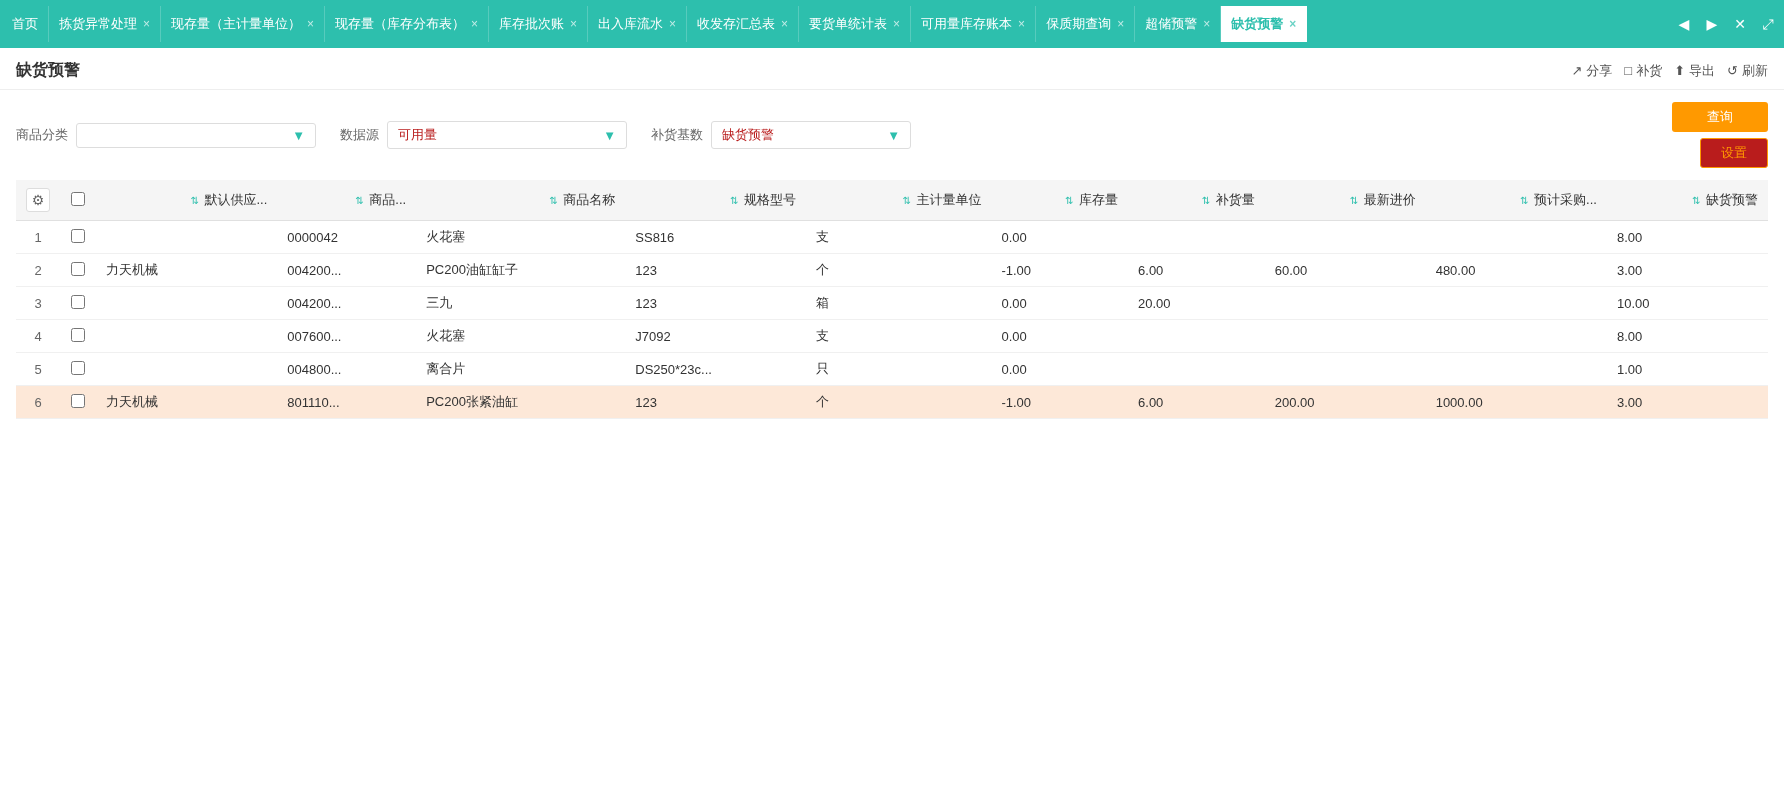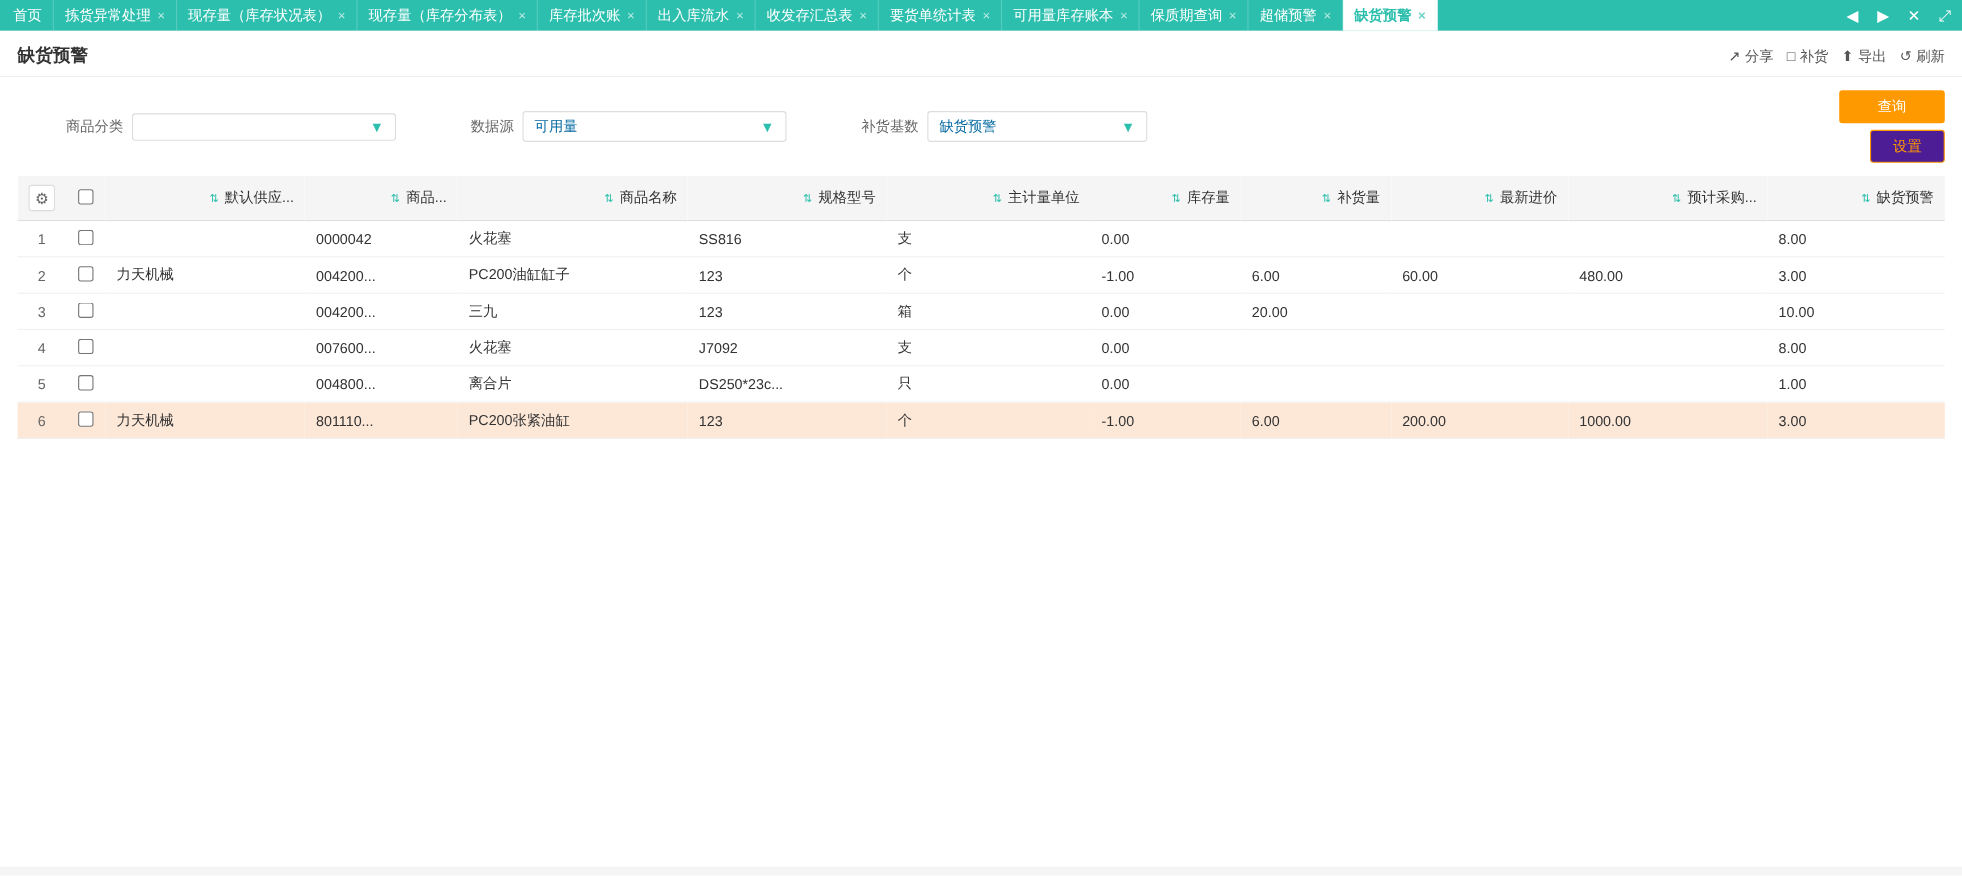--- a/index.html
+++ b/index.html
@@ -3,21 +3,21 @@
   <meta charset="utf-8">
   <style>
     * { box-sizing: border-box; margin: 0; padding: 0; font-family: 'Microsoft YaHei', Arial, sans-serif; font-size: 13px; }
     body { background: #f5f5f5; overflow-x: hidden; }
 
     
     .tab-bar {
       display: flex;
       align-items: center;
       background: #2dbfad;
-      height: 28px;
+      height: 48px;
       padding: 0 2px;
       overflow: hidden;
     }
     .tab-item {
       display: flex;
       align-items: center;
       padding: 0 10px;
       height: 36px;
       color: #fff;
       cursor: pointer;
@@ -96,56 +96,55 @@
       background: #fff;
     }
     .filter-item {
       display: flex;
       align-items: center;
       gap: 8px;
     }
     .filter-label {
       color: #666;
       white-space: nowrap;
-      margin-left: 44px;
     }
     .filter-select {
       display: flex;
       align-items: center;
       border: 1px solid #ddd;
       border-radius: 3px;
       padding: 4px 10px;
       min-width: 180px;
       background: #fff;
       cursor: pointer;
       position: relative;
       justify-content: space-between;
     }
     .filter-select-wide { min-width: 240px; }
     .filter-select .arrow { color: #2dbfad; margin-left: 8px; }
-    .filter-select-value { color: #0369a1; }
+    .filter-select-value { color: #b91c1c; }
     .filter-actions {
       margin-left: auto;
       display: flex;
       flex-direction: column;
       gap: 6px;
       justify-content: flex-end;
     }
     .btn-query {
       background: #f90;
       color: #fff;
       border: none;
       border-radius: 3px;
       padding: 6px 20px;
       cursor: pointer;
       font-size: 13px;
       white-space: nowrap;
     }
     .btn-settings {
-      background: #4c1d95;
+      background: #b91c1c;
       color: #f90;
       border: 1px solid #f90;
       border-radius: 3px;
       padding: 5px 20px;
       cursor: pointer;
       font-size: 13px;
       white-space: nowrap;
       margin-left: 28px;
     }
 
@@ -214,21 +213,21 @@
 
 <div class="tab-bar">
   <div class="tab-item">
     <span>首页</span>
   </div>
   <div class="tab-item">
     <span>拣货异常处理</span>
     <span class="tab-close">×</span>
   </div>
   <div class="tab-item">
-    <span>现存量（库存状况表）</span>
+    <span>现存量（主计量单位）</span>
     <span class="tab-close">×</span>
   </div>
   <div class="tab-item">
     <span>现存量（库存分布表）</span>
     <span class="tab-close">×</span>
   </div>
   <div class="tab-item">
     <span>库存批次账</span>
     <span class="tab-close">×</span>
   </div>

